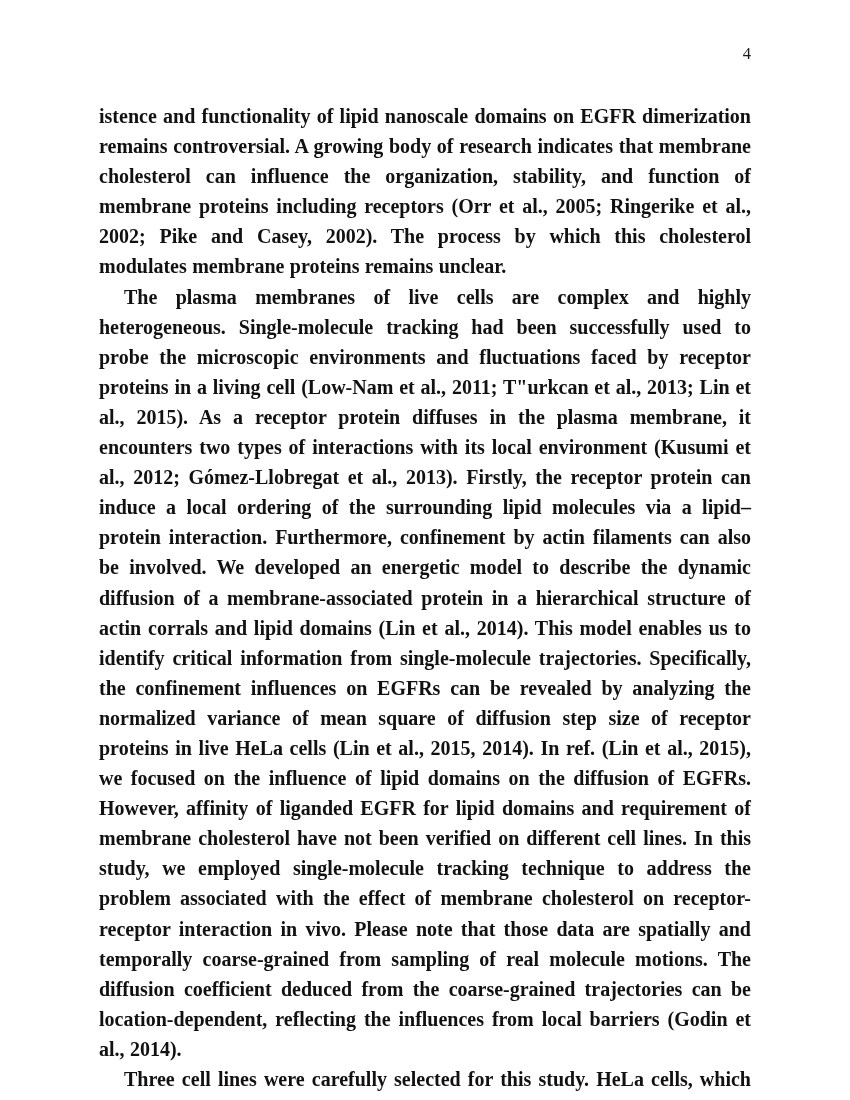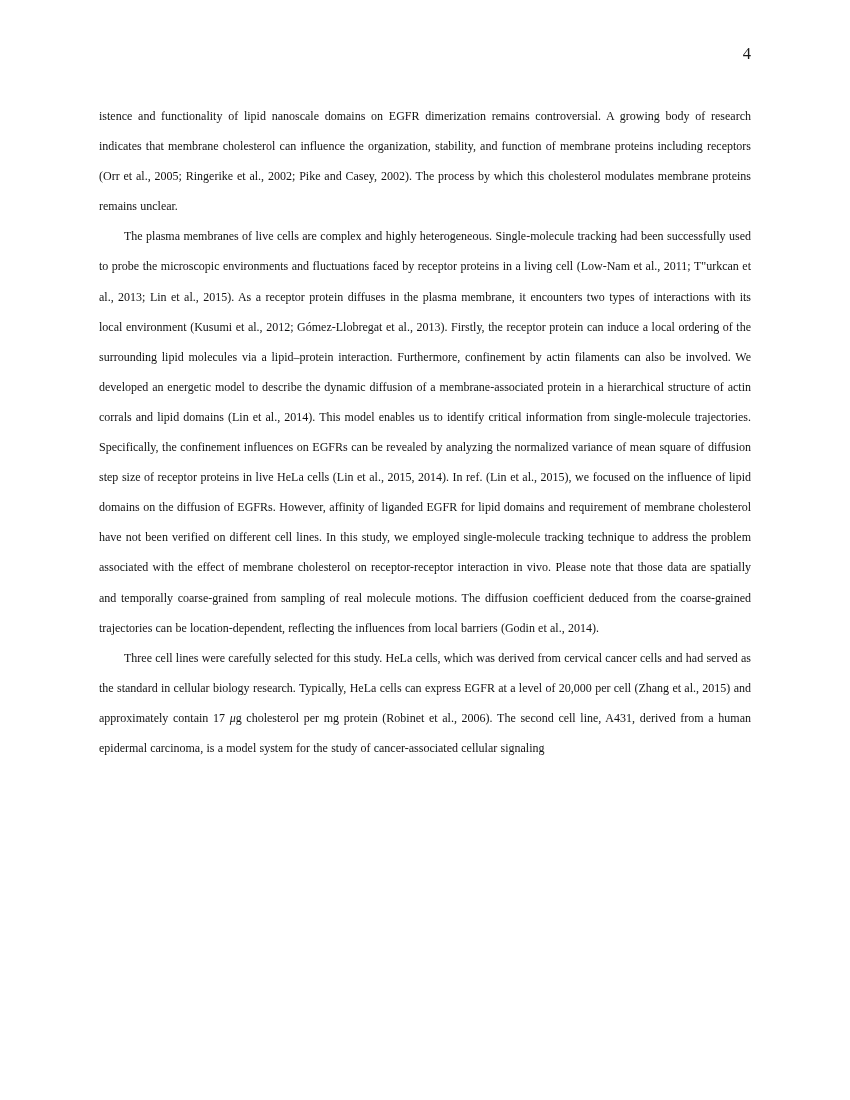--- a/index.html
+++ b/index.html
@@ -29,28 +29,29 @@
   }
   .text-block {
     position: absolute;
     top: 101px;
     left: 99px;
     width: 652px;
   }
   p.para {
     margin: 0;
     padding: 0;
-    font-size: 12px;
+    font-size: 20px;
     line-height: 30.1px;
     text-align: justify;
     text-justify: inter-word;
     color: #111111;
     hyphens: none;
     -webkit-hyphens: none;
     word-spacing: 0.02em;
+    font-weight: bold;
   }
   p.para.indent {
     text-indent: 25px;
   }
   .mu {
     font-style: italic;
     font-family: "Liberation Serif", "DejaVu Serif", serif;
   }
 </style>
 </head>

